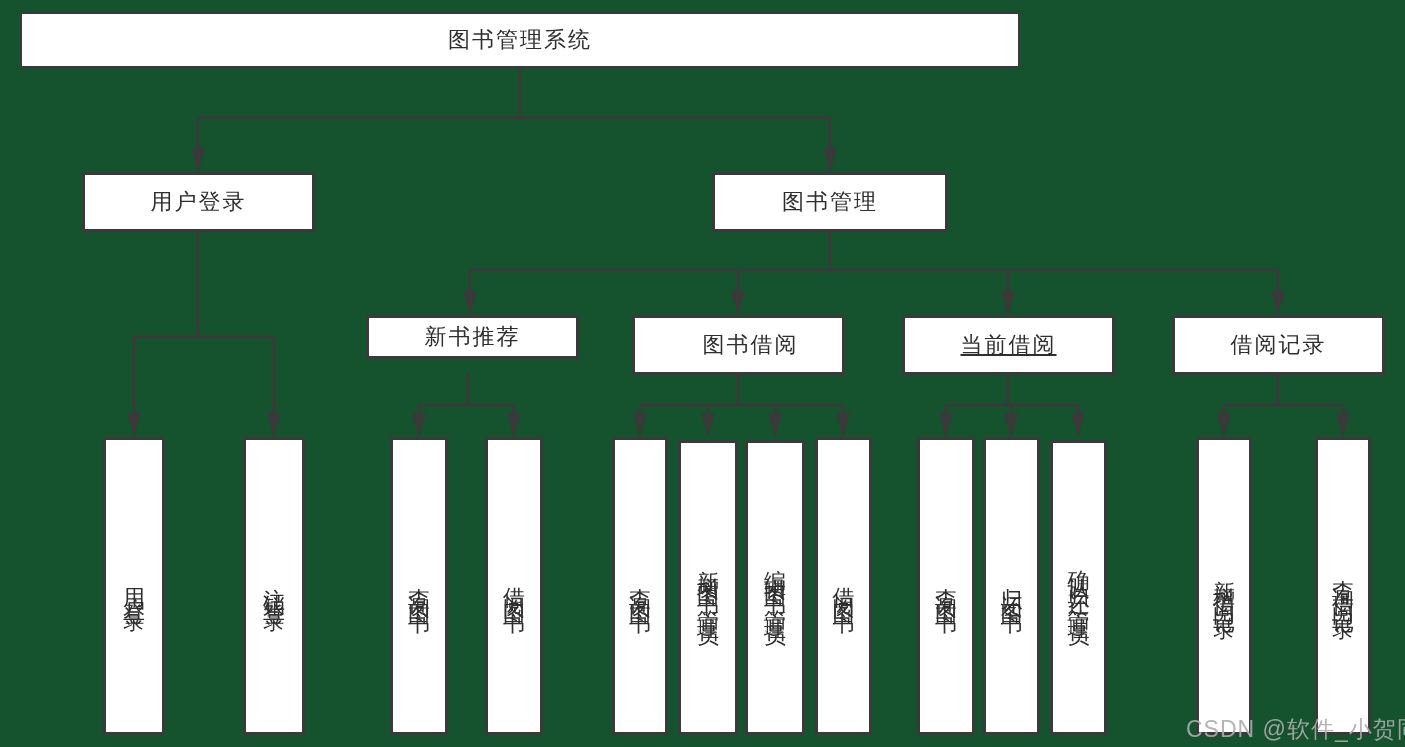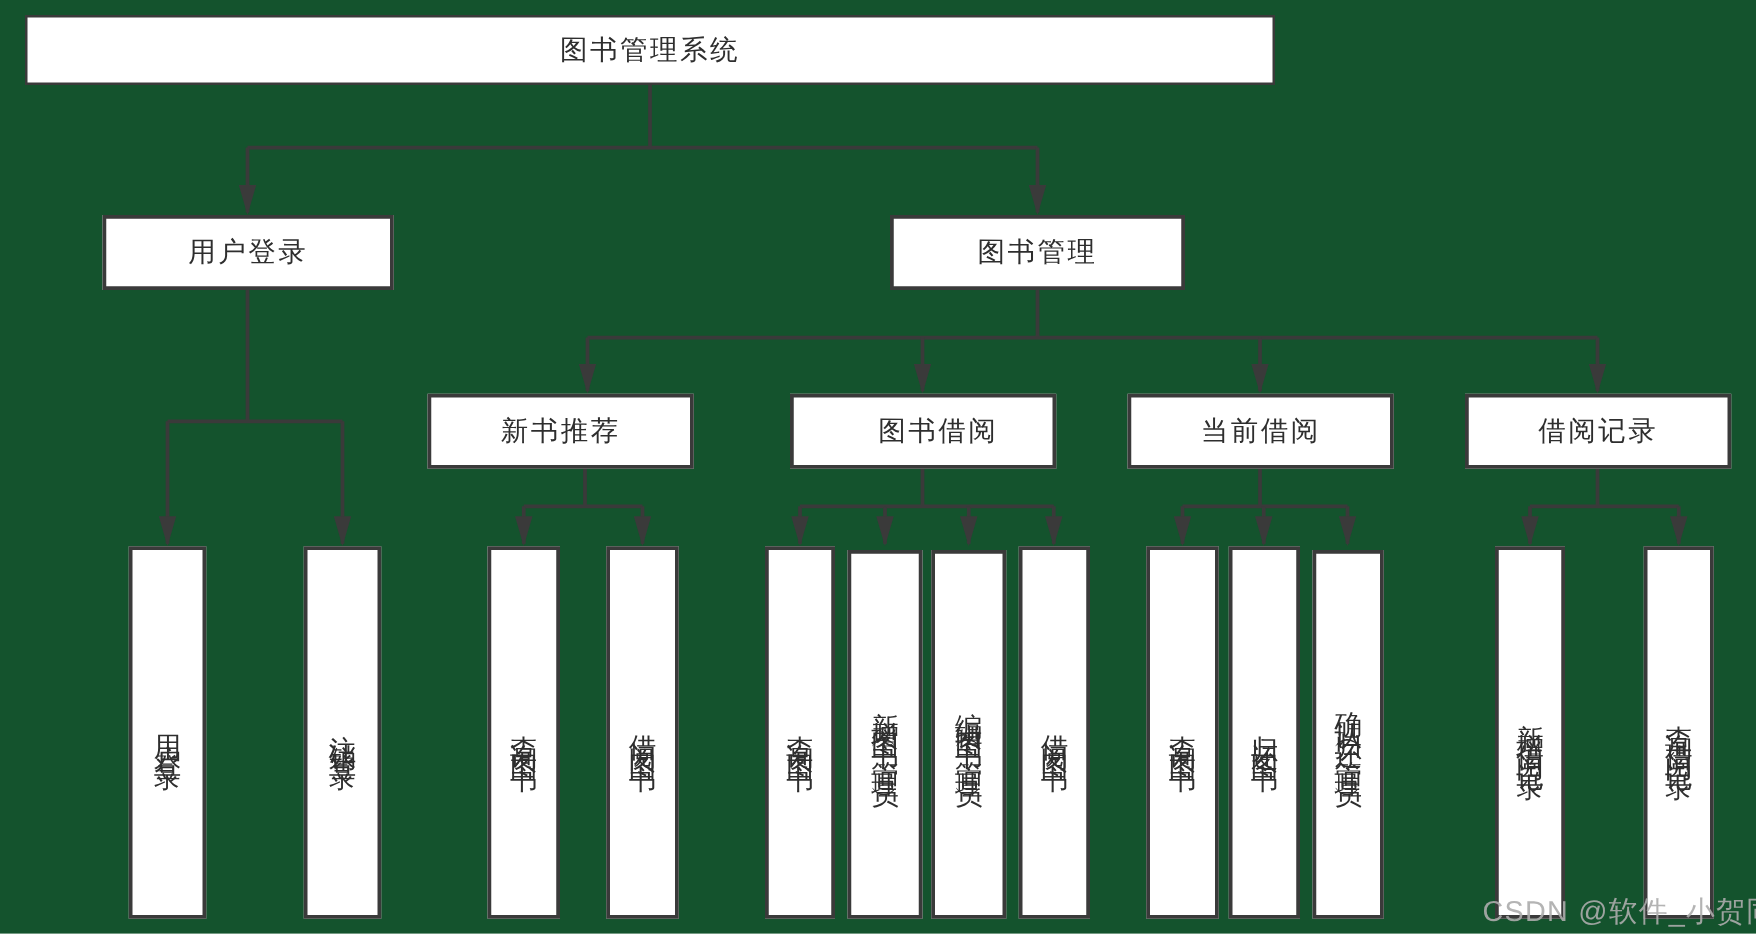--- a/index.html
+++ b/index.html
@@ -111,27 +111,27 @@
     <span class="label">图书管理系统</span>
   </div>
 
   <div class="node" style="left:82px; top:172px; width:233px; height:60px;">
     <span class="label">用户登录</span>
   </div>
   <div class="node" style="left:712px; top:172px; width:236px; height:60px;">
     <span class="label">图书管理</span>
   </div>
 
-  <div class="node" style="left:342px; top:315px; width:213px; height:60px;">
+  <div class="node" style="left:366px; top:315px; width:213px; height:44px;">
     <span class="label">新书推荐</span>
   </div>
   <div class="node" style="left:632px; top:315px; width:213px; height:60px;padding-left:24px;">
     <span class="label">图书借阅</span>
   </div>
-  <div class="node" style="left:902px; top:315px; width:213px; height:60px;">
+  <div class="node" style="left:902px; top:315px; width:213px; height:60px;text-decoration:underline;">
     <span class="label">当前借阅</span>
   </div>
   <div class="node" style="left:1172px; top:315px; width:213px; height:60px;">
     <span class="label">借阅记录</span>
   </div>
 
   <div class="node leaf" style="left:103px; top:437px; width:62px; height:298px;">
     <span class="label">用户登录</span>
   </div>
   <div class="node leaf" style="left:243px; top:437px; width:62px; height:298px;">

